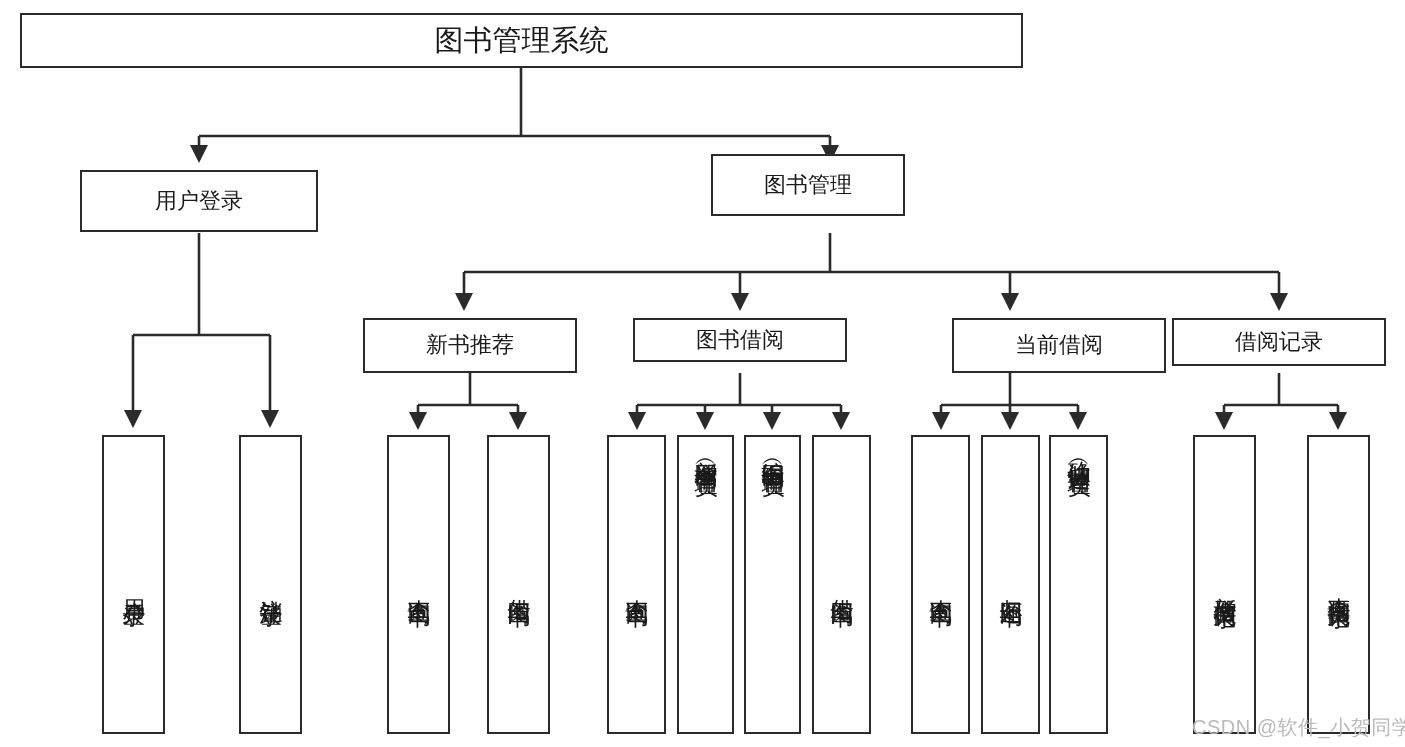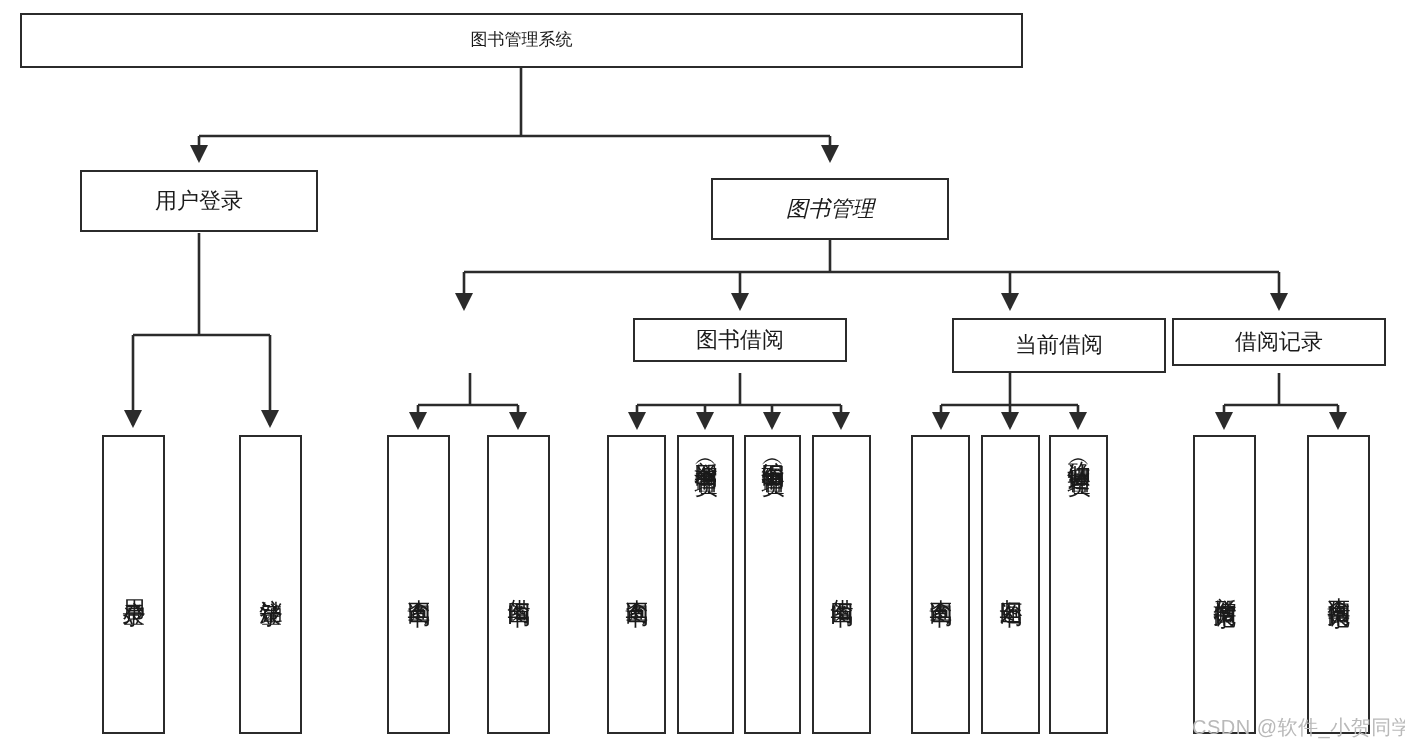--- a/index.html
+++ b/index.html
@@ -42,21 +42,21 @@
     text-align: center;
     line-height: 1.1;
     white-space: nowrap;
   }
   
   .node.horiz .label {
     writing-mode: horizontal-tb;
     font-size: 22px;
   }
   .node.root .label {
-    font-size: 17px;
+    font-size: 29px;
     text-align: center;
   }
   
   .node.vert {
     align-items: flex-start;
     justify-content: center;
     padding-top: 6px;
   }
   .node.vert .label {
     writing-mode: vertical-rl;
@@ -137,24 +137,27 @@
     </g>
   </svg>
 
   <div class="node horiz root" style="left:20px; top:13px; width:1003px; height:55px;">
     <span class="label">图书管理系统</span>
   </div>
 
   <div class="node horiz" style="left:80px; top:170px; width:238px; height:62px;">
     <span class="label">用户登录</span>
   </div>
-  <div class="node horiz" style="left:711px; top:178px; width:238px; height:62px;font-style:italic;">
+  <div class="node horiz" style="left:711px; top:154px; width:194px; height:62px;">
     <span class="label">图书管理</span>
   </div>
 
+  <div class="node horiz" style="left:363px; top:318px; width:214px; height:55px;">
+    <span class="label">新书推荐</span>
+  </div>
   <div class="node horiz" style="left:633px; top:318px; width:214px; height:44px;">
     <span class="label">图书借阅</span>
   </div>
   <div class="node horiz" style="left:952px; top:318px; width:214px; height:55px;">
     <span class="label">当前借阅</span>
   </div>
   <div class="node horiz" style="left:1172px; top:318px; width:214px; height:48px;">
     <span class="label">借阅记录</span>
   </div>
 

